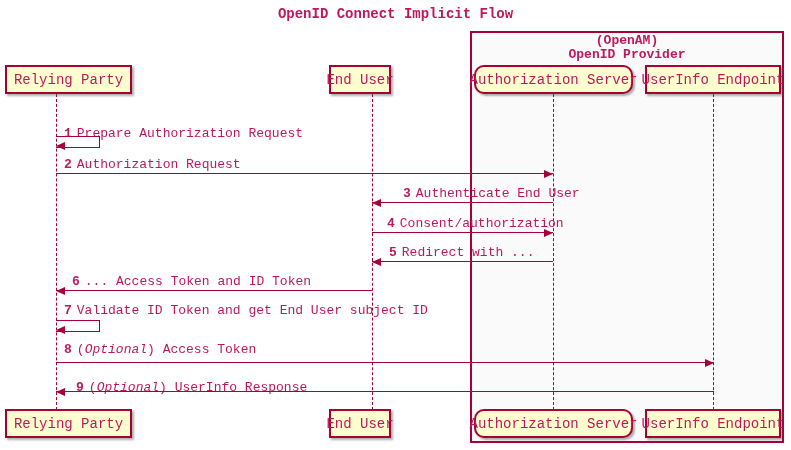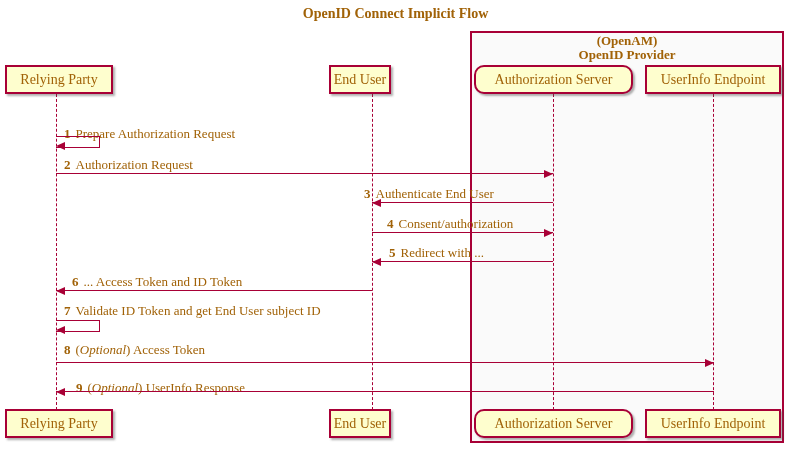--- a/index.html
+++ b/index.html
@@ -1,19 +1,19 @@
 <!DOCTYPE html>
 <html><head>
 <meta charset="utf-8">
 <style>
   html,body { margin:0; padding:0; background:#ffffff; }
   .canvas {
     position:relative; width:791px; height:450px;
-    font-family:Liberation Serif, serif;
-    color:#a16207; overflow:hidden; background:#ffffff;
+    font-family:Liberation Mono, monospace;
+    color:#be185d; overflow:hidden; background:#ffffff;
   }
 
   
   .dg-title {
     position:absolute; top:6px; left:0; width:791px;
     text-align:center; font-size:14px; font-weight:bold;
   }
 
   
   .provider-box {
@@ -38,34 +38,34 @@
   
   .participant {
     position:absolute; box-sizing:border-box; height:29px;
     background:#FEFECE; border:2px solid #A80036;
     box-shadow:2px 2px 2px rgba(80,80,80,0.45);
     display:flex; align-items:center; justify-content:center;
     font-size:14px; white-space:nowrap;
   }
   .row-top    { top:65px; }
   .row-bottom { top:409px; }
-  .p-rp  { left:5px;   width:108px; }
+  .p-rp  { left:5px;   width:127px; }
   .p-eu  { left:329px; width:62px;  }
   .p-as  { left:474px; width:159px;border-radius:10px; }
   .p-uie { left:645px; width:136px; }
 
   
   .mlabel {
     position:absolute; font-size:13px; line-height:15px; white-space:nowrap;
   }
   .mlabel .num { font-weight:bold; margin-right:5px; }
   .mlabel .it  { font-style:italic; }
   .lm1 { left:64px;  top:102px;margin-top:24px; }
   .lm2 { left:64px;  top:157px; }
-  .lm3 { left:364px; top:186px; }
+  .lm3 { left:403px; top:186px; }
   .lm4 { left:387px; top:216px; }
   .lm5 { left:389px; top:245px; }
   .lm6 { left:72px;  top:274px; }
   .lm7 { left:64px;  top:303px; }
   .lm8 { left:64px;  top:342px; }
   .lm9 { left:76px;  top:380px; }
 
   
   .mline { position:absolute; height:0; border-top:1.5px solid #A80036; }
   .am2 { left:56px;  top:173px; width:497px; }

